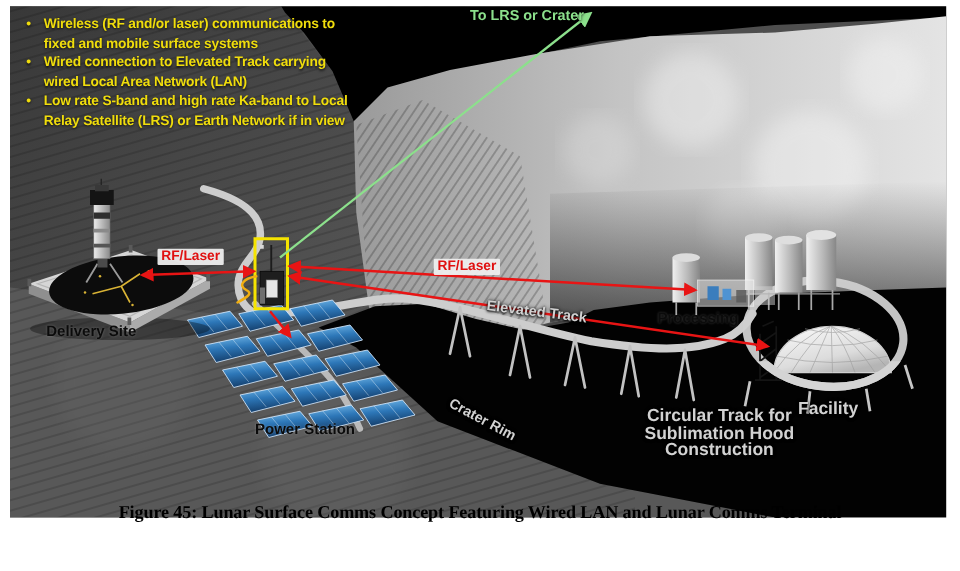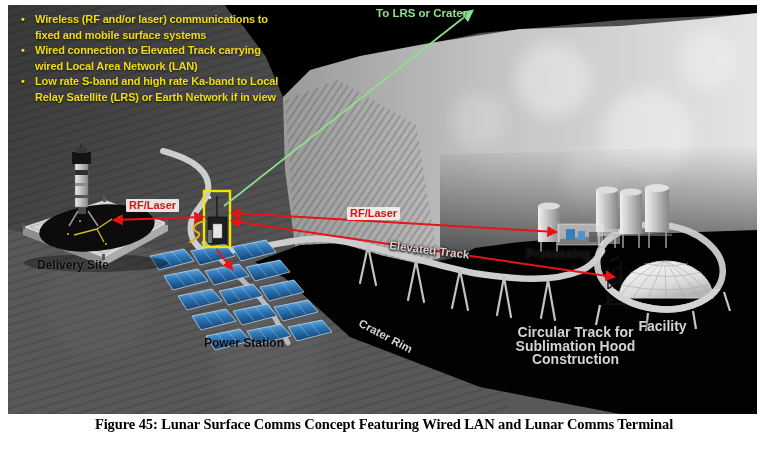--- a/index.html
+++ b/index.html
@@ -22,21 +22,21 @@
   .green-lbl{color:#8ce08c;font-size:11.5px;text-shadow:0 1px 2px rgba(0,0,0,.8);}
   .black-lbl{color:#0b0b0b;font-size:12px;text-shadow:0 0 2px rgba(255,255,255,.25);}
   .white-lbl{color:#d2d2d2;font-size:14px;
         text-shadow:0 0 3px rgba(0,0,0,.9),0 1px 2px rgba(0,0,0,.9);}
   .chip{background:rgba(238,238,238,.95);color:#e01010;font-size:11px;
         padding:0px 3px;border-radius:1px;}
   .orange-lbl{color:#edaa1e;font-size:11.5px;line-height:16px;
         text-shadow:0 1px 2px rgba(0,0,0,.7);}
   .center{text-align:center;white-space:normal;}
   .caption{
-    position:absolute;left:0;top:416px;width:768px;text-align:center;
+    position:absolute;left:0;top:402px;width:768px;text-align:center;
     font-family:"Liberation Serif",serif;font-weight:bold;font-size:14.5px;
     color:#000;letter-spacing:-0.1px;
   }
 </style>
 </head>
 <body>
 
 <div class="photo">
   <svg width="749" height="409" viewBox="0 0 749 409">
     <defs>

